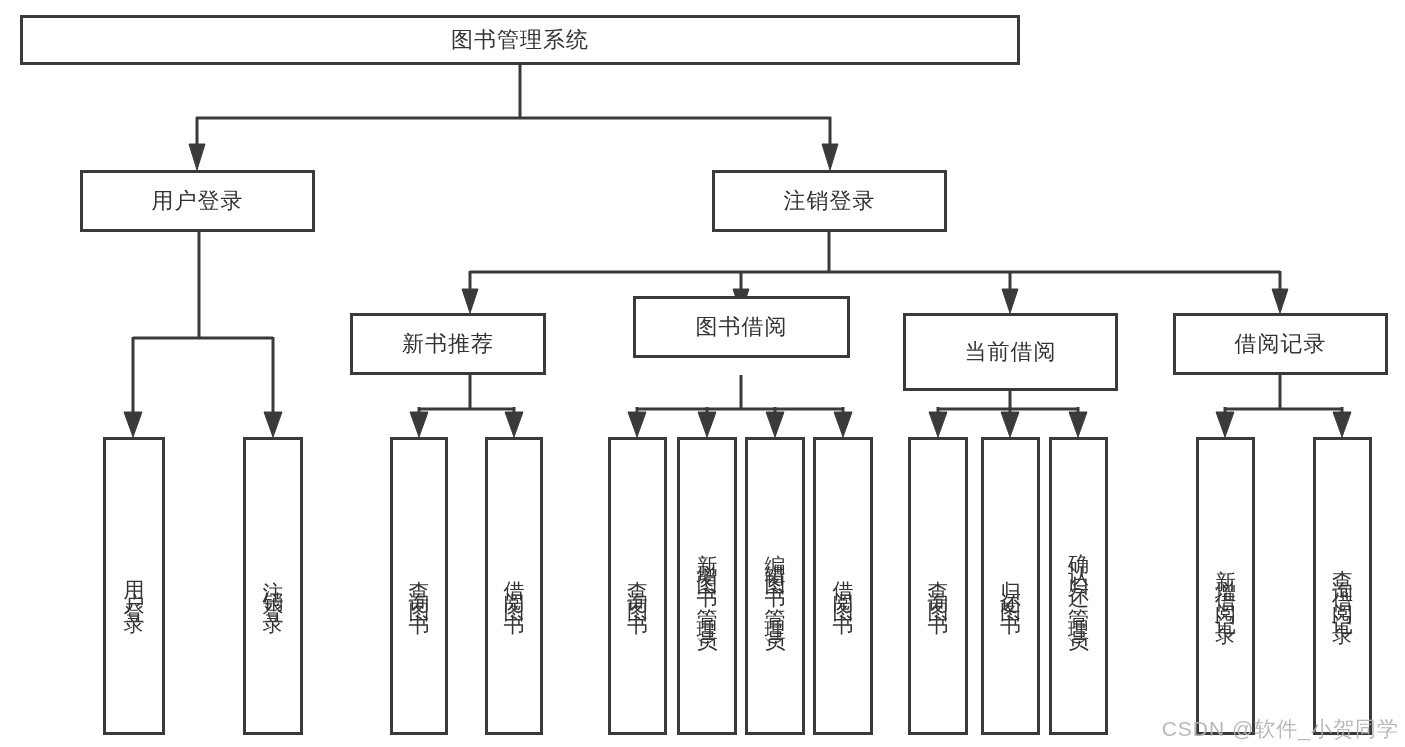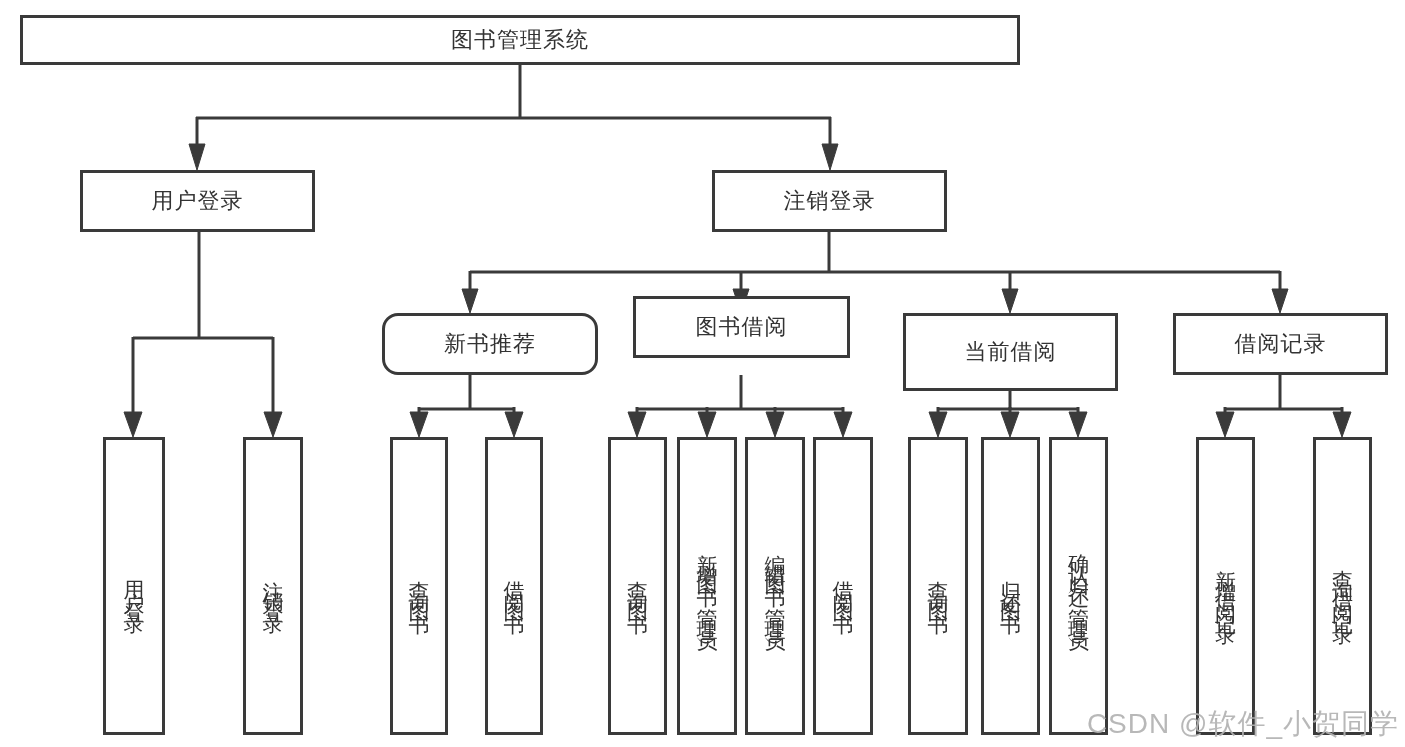--- a/index.html
+++ b/index.html
@@ -37,21 +37,21 @@
     writing-mode:vertical-rl;
     text-orientation:mixed;
     letter-spacing:11px;
     line-height:1.05;
     font-size:21px;
     max-height:284px;
   }
   .watermark{
     position:absolute;
     right:6px;bottom:4px;
-    font-size:28px;
+    font-size:21px;
     letter-spacing:1px;
     color:var(--watermark);
     opacity:.92;
     z-index:10;
     white-space:nowrap;
   }
 </style>
 </head>
 <body>
 
@@ -131,21 +131,21 @@
       <line x1="1342" y1="407" x2="1342" y2="415"></line>
       <polygon points="1333,412 1351,412 1342,437"></polygon>
     </g>
   </svg>
 
   <div class="node" style="left:20px;top:15px;width:1000px;height:50px;text-align:right;">图书管理系统</div>
 
   <div class="node" style="left:80px;top:170px;width:235px;height:62px;">用户登录</div>
   <div class="node" style="left:712px;top:170px;width:235px;height:62px;">注销登录</div>
 
-  <div class="node" style="left:382px;top:313px;width:216px;height:62px;border-radius:16px;">新书推荐</div>
+  <div class="node" style="left:350px;top:313px;width:196px;height:62px;">新书推荐</div>
   <div class="node" style="left:633px;top:296px;width:217px;height:62px;">图书借阅</div>
   <div class="node" style="left:903px;top:313px;width:215px;height:78px;">当前借阅</div>
   <div class="node" style="left:1173px;top:313px;width:215px;height:62px;">借阅记录</div>
 
   <div class="node leaf" style="left:103px;top:437px;width:62px;height:298px;">
     <span>用户登录</span>
   </div>
   <div class="node leaf" style="left:243px;top:437px;width:60px;height:298px;">
     <span>注销登录</span>
   </div>

